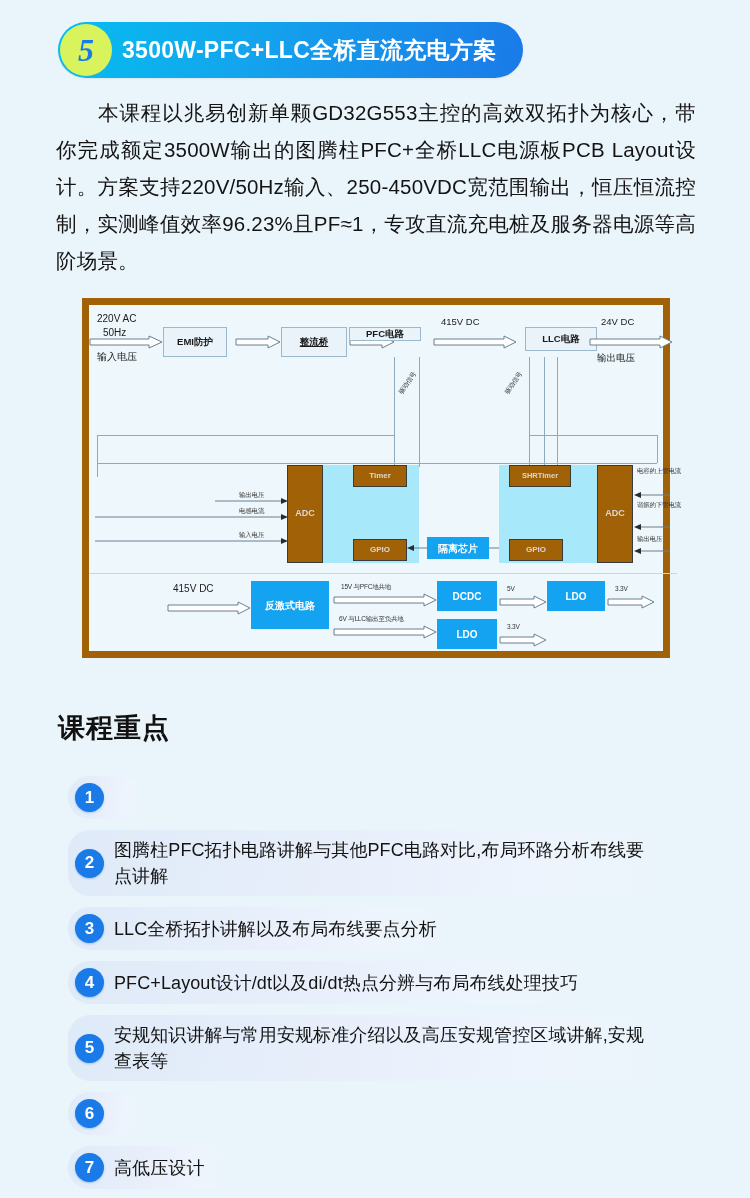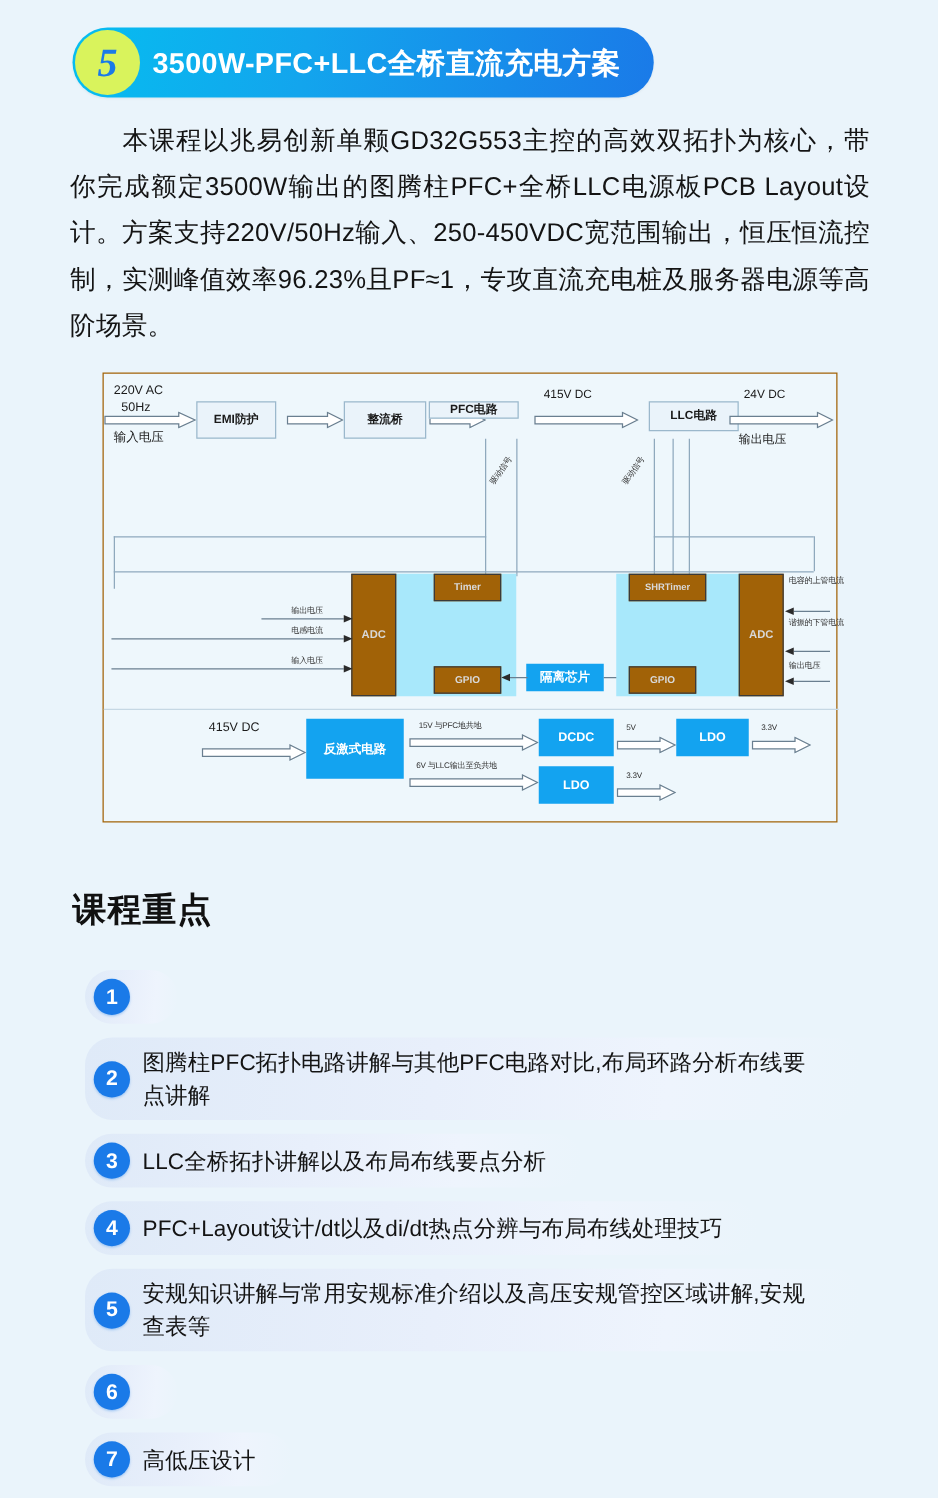--- a/index.html
+++ b/index.html
@@ -70,21 +70,21 @@
   }
 
   
   .diagram {
     position: absolute;
     left: 82px;
     top: 298px;
     width: 588px;
     height: 360px;
     background: #eef7fc;
-    border: 1px solid #a16207;
+    border: 7px solid #a16207;
   }
   .diagram .blk {
     position: absolute;
     background: #eaf3fa;
     border: 1px solid #9bb8cc;
     display: flex;
     align-items: center;
     justify-content: center;
     font-size: 9.5px;
     font-weight: bold;
@@ -218,21 +218,21 @@
       </svg>
   </div>
 
   <div class="blk" style="left:74px; top:22px; width:64px; height:30px;">EMI防护</div>
   <div class="harrow" style="left:146px; top:30px; width:46px;">
     <svg width="46" height="14" viewBox="0 0 46 14">
         <path d="M1,4 L33,4 L33,1 L45,7 L33,13 L33,10 L1,10 Z" fill="#ffffff" stroke="#6a7f90" stroke-width="1"></path>
       </svg>
   </div>
 
-  <div class="blk" style="left:192px; top:22px; width:66px; height:30px;">整流桥</div>
+  <div class="blk" style="left:192px; top:22px; width:66px; height:30px;text-decoration:underline;">整流桥</div>
   <div class="harrow" style="left:260px; top:30px; width:46px;">
     <svg width="46" height="14" viewBox="0 0 46 14">
         <path d="M1,4 L33,4 L33,1 L45,7 L33,13 L33,10 L1,10 Z" fill="#ffffff" stroke="#6a7f90" stroke-width="1"></path>
       </svg>
   </div>
 
   <div class="blk" style="left:260px; top:22px; width:72px; height:14px;">PFC电路</div>
 
   <div class="lbl" style="left:352px; top:12px; font-size:9.5px;">415V DC</div>
   <div class="harrow" style="left:344px; top:30px; width:84px;">

